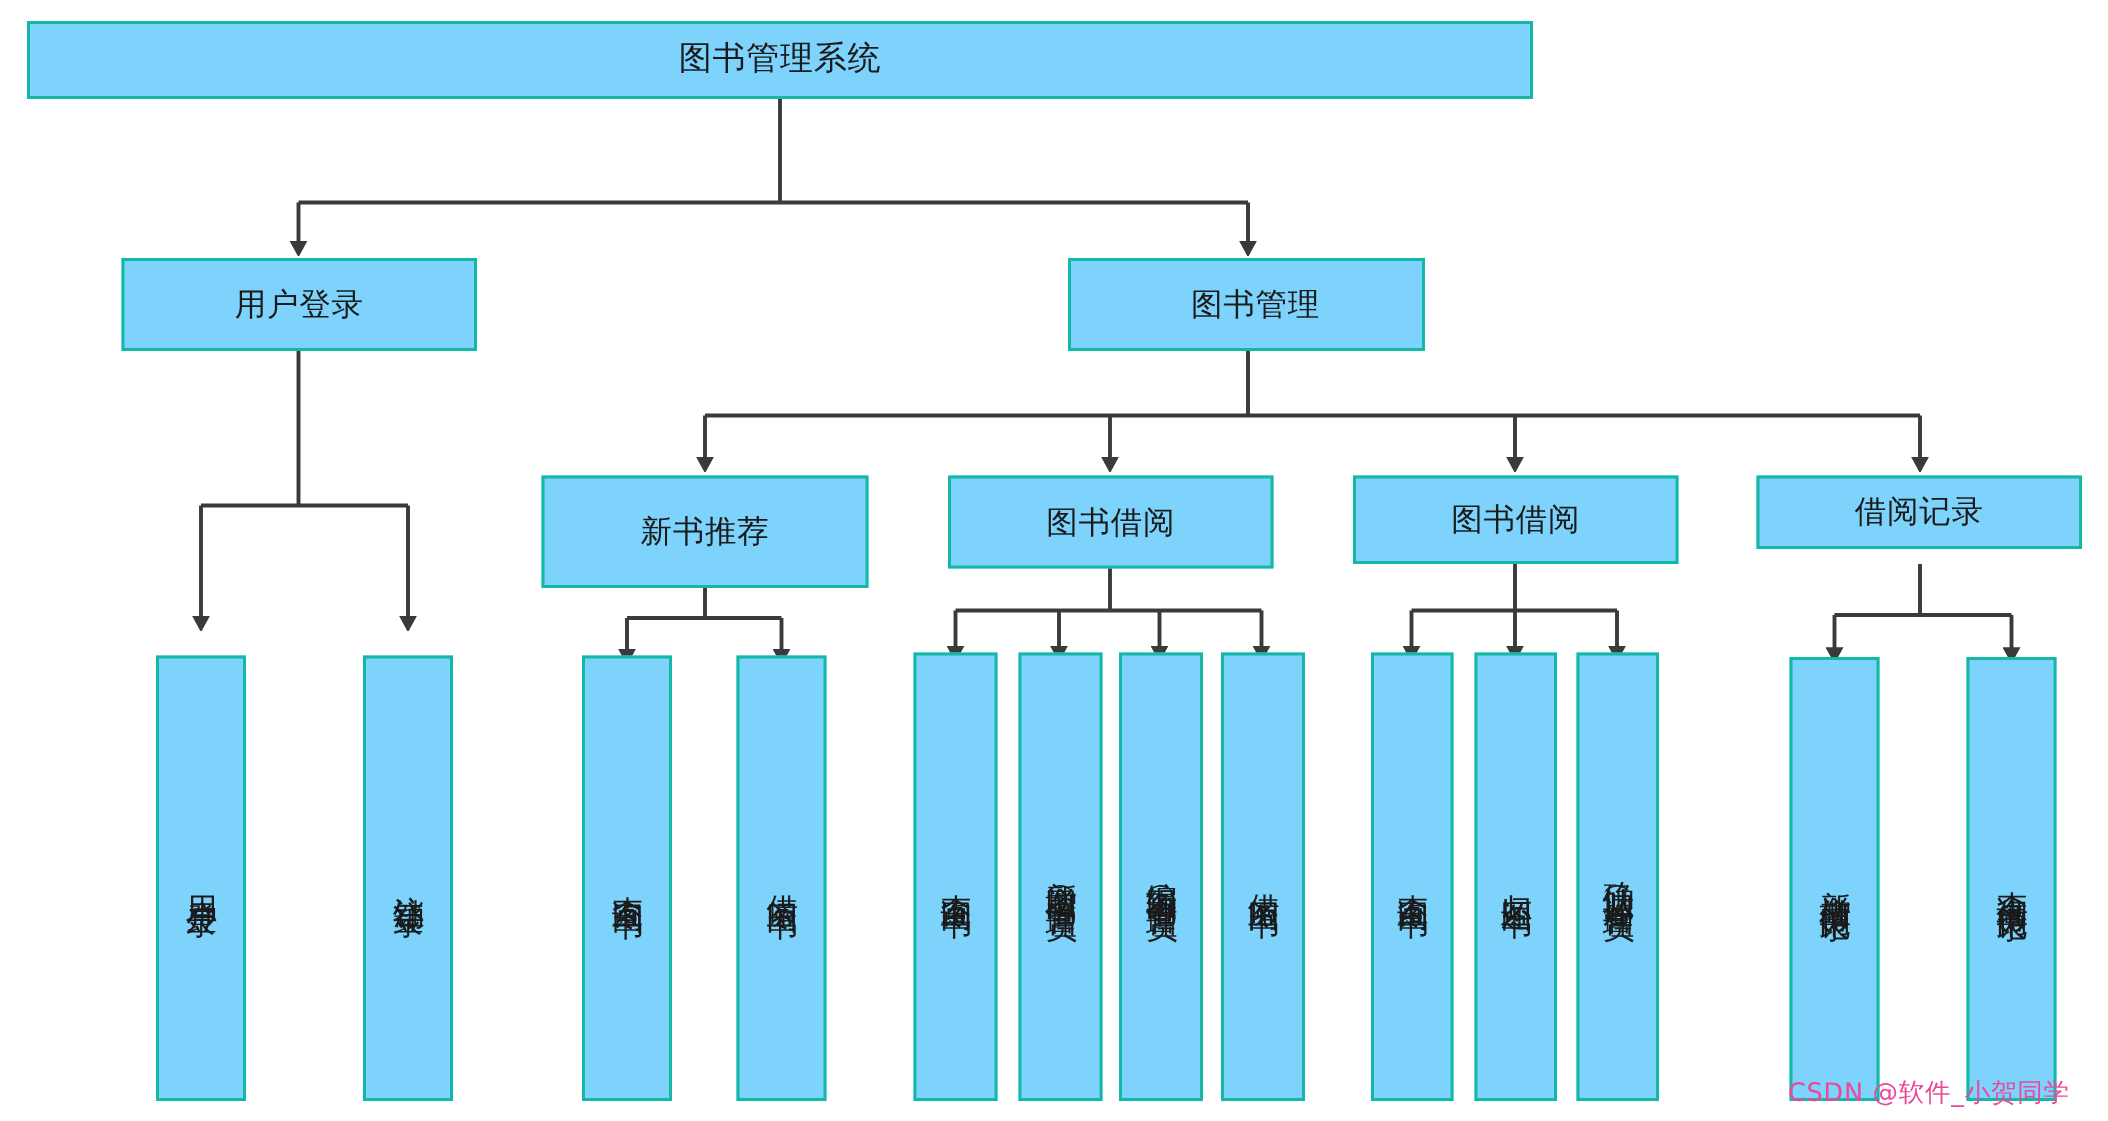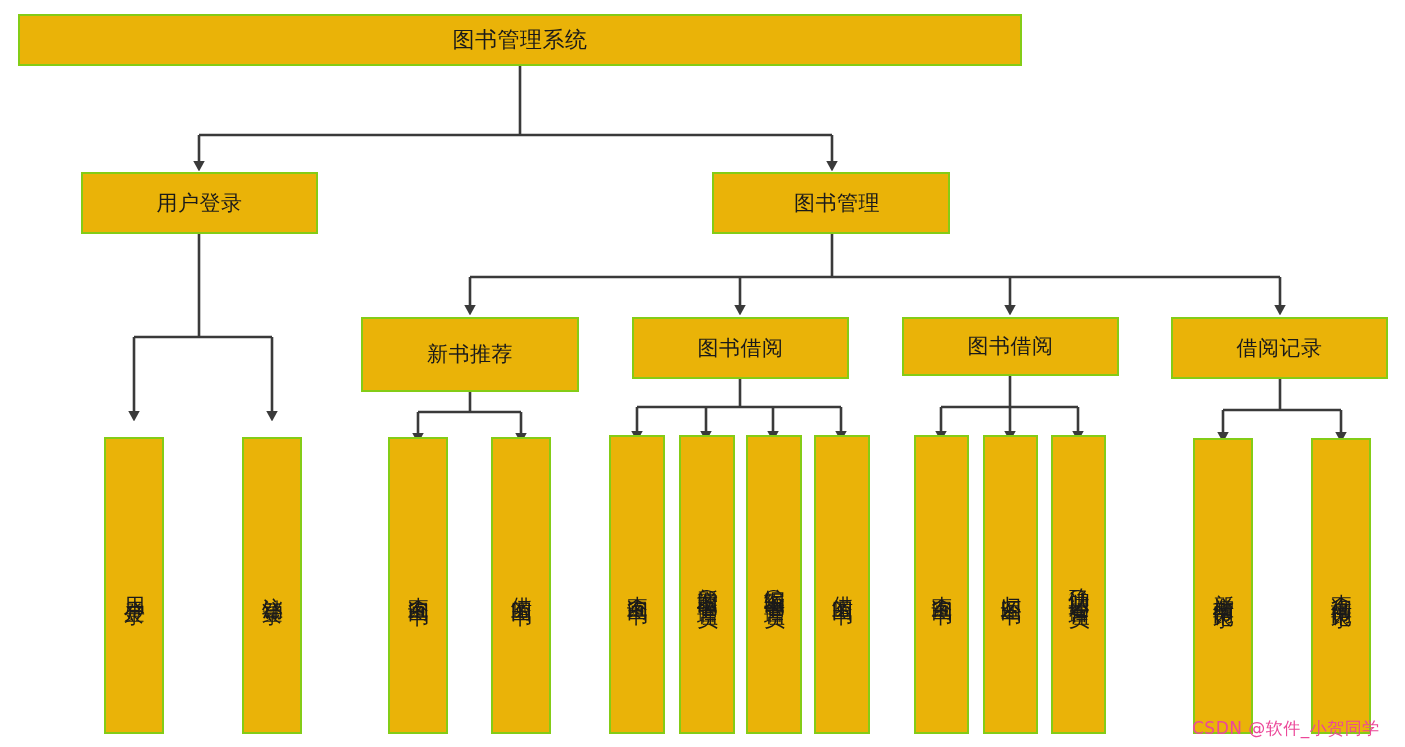--- a/index.html
+++ b/index.html
@@ -22,22 +22,22 @@
     position: absolute;
     left: 0;
     top: 0;
     width: 1405px;
     height: 747px;
     pointer-events: none;
   }
   .node {
     position: absolute;
     box-sizing: border-box;
-    border: 2px solid #84cc16;
-    background: #eab308;
+    border: 2px solid #14b8a6;
+    background: #7dd3fc;
     display: flex;
     align-items: center;
     justify-content: center;
     color: #1a1a1a;
   }
   .node-label {
     display: block;
     text-align: center;
     line-height: 1.18;
     color: #1a1a1a;
@@ -143,21 +143,21 @@
 
   <div class="node horiz" style="left:361px; top:317px; width:218px; height:75px;">
     <span class="node-label">新书推荐</span>
   </div>
   <div class="node horiz" style="left:632px; top:317px; width:217px; height:62px;">
     <span class="node-label">图书借阅</span>
   </div>
   <div class="node horiz" style="left:902px; top:317px; width:217px; height:59px;">
     <span class="node-label">图书借阅</span>
   </div>
-  <div class="node horiz" style="left:1171px; top:317px; width:217px; height:62px;">
+  <div class="node horiz" style="left:1171px; top:317px; width:217px; height:49px;">
     <span class="node-label">借阅记录</span>
   </div>
 
   <div class="node leaf" style="left:104px; top:437px; width:60px; height:297px;">
     <span class="node-label">用户登录</span>
   </div>
   <div class="node leaf" style="left:242px; top:437px; width:60px; height:297px;">
     <span class="node-label">注销登录</span>
   </div>
 

